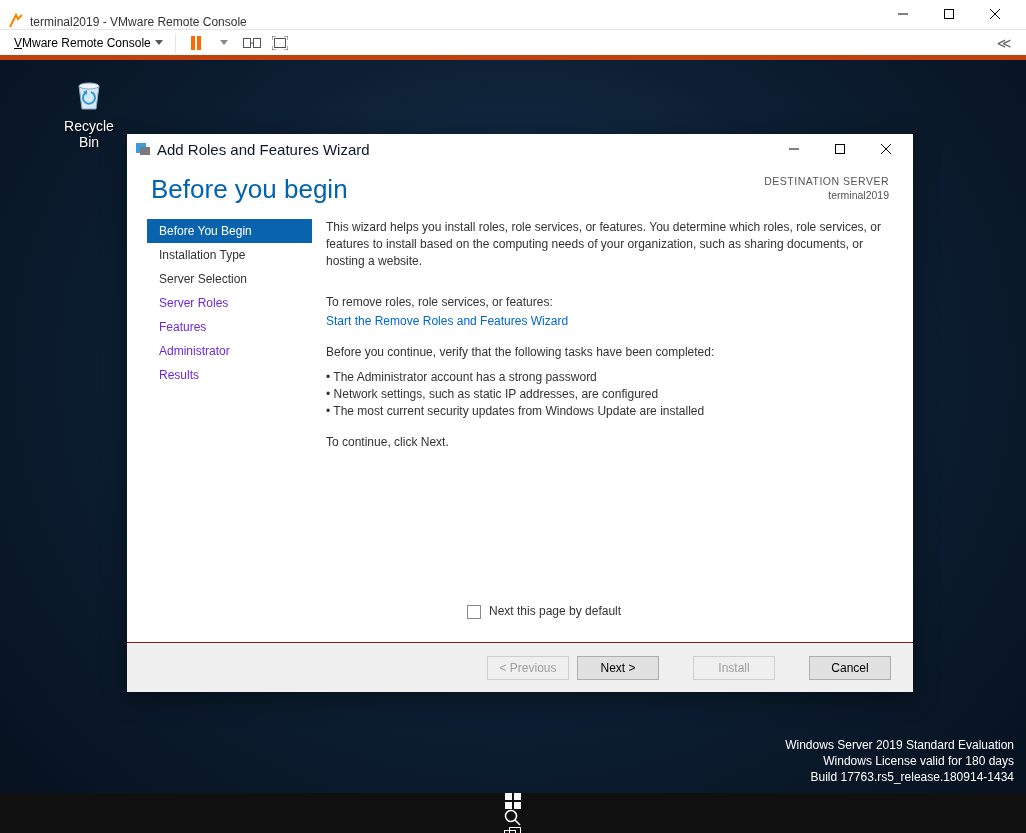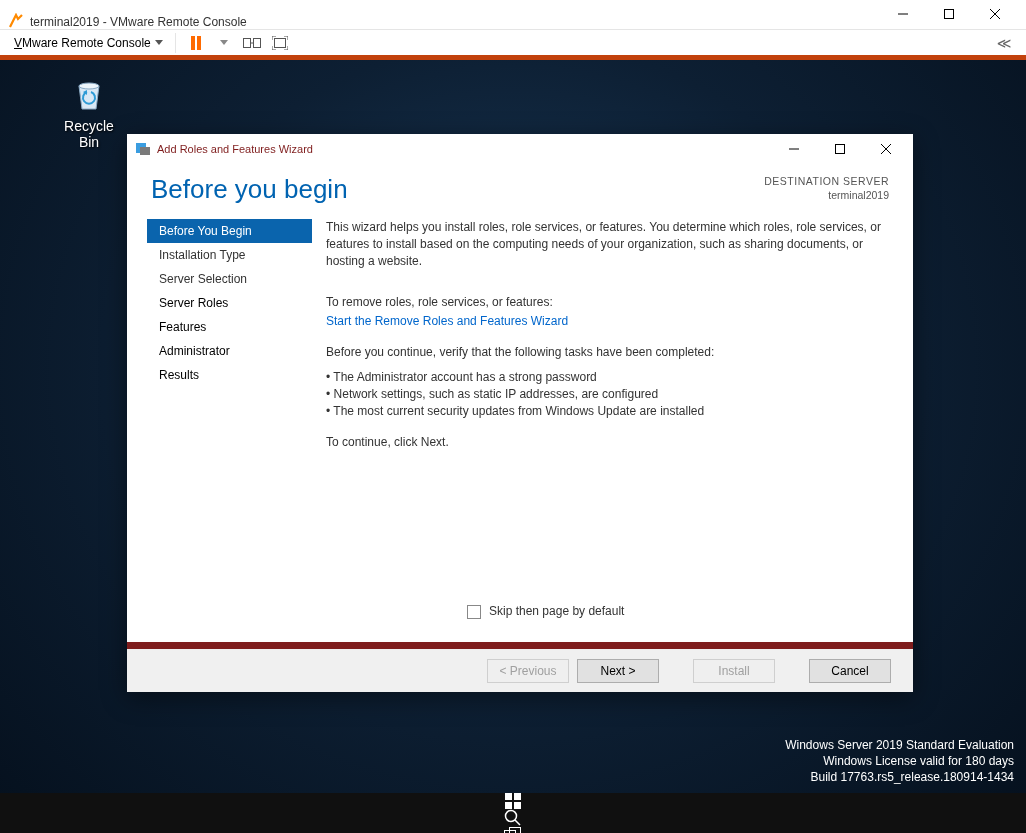--- a/index.html
+++ b/index.html
@@ -29,44 +29,44 @@
   .recycle { position: absolute; left: 12px; top: 14px; width: 70px; text-align: center; color: #fff; font-size: 14px; margin-left: 42px; }
   .recycle .bin-icon { width:40px; height:40px; margin:0 auto; display:flex; align-items:center; justify-content:center; }
   .recycle .label { margin-top: 4px; text-shadow: 1px 1px 2px #000; }
 
   .watermark { position:absolute; right:12px; bottom:48px; text-align:right; color:#fff; font-size:12px; line-height:16px; }
 
   
   .wizard { position:absolute; left:127px; top:74px; width:786px; height:558px; background:#fff; box-shadow: 0 6px 24px rgba(0,0,0,.45); display:flex; flex-direction:column; }
   .wiz-titlebar { height:30px; display:flex; align-items:center; padding:0 4px 0 8px; background:#fff; }
   .wiz-titlebar .wiz-icon { width:16px; height:16px; margin-right:6px; }
-  .wiz-titlebar .wiz-title { font-size:11px; color:#7f1d1d; flex:1; }
+  .wiz-titlebar .wiz-title { font-size:15px; color:#0f172a; flex:1; }
   .wiz-winctrls { display:flex; }
   .wiz-winctrls .ctrl { width:46px; height:30px; display:flex; align-items:center; justify-content:center; }
 
   .wiz-header { display:flex; align-items:flex-start; padding: 10px 24px 8px 24px; }
   .wiz-header h1 { font-size:26px; font-weight:300; color:#0063B1; flex:1; }
   .wiz-header .dest { text-align:right; font-size:10.5px; color:#555; line-height:14px; }
   .wiz-header .dest .hdr { letter-spacing:.5px; }
 
   .wiz-body { flex:1; display:flex; padding: 6px 0 0 0; }
   .wiz-nav { width:185px; padding-left:20px; }
   .wiz-nav .nav-item { height:24px; display:flex; align-items:center; padding:0 12px; font-size:12px; color:#333; cursor:default; }
   .wiz-nav .nav-item.selected { background:#0a64ad; color:#fff; margin-left:0; }
-  .wiz-nav .nav-item.disabled { color:#000000; }
+  .wiz-nav .nav-item.disabled { color:#6d28d9; }
 
   .wiz-content { flex:1; padding: 0 26px 0 14px; font-size:12px; color:#333; line-height:17px; }
   .wiz-content p { margin-bottom: 14px; }
   .wiz-content .link { color:#0066cc;margin-top:20px; }
   .wiz-content ul { list-style:none; margin:-6px 0 14px 0; }
   .wiz-content ul li::before { content:"• "; }
   .wiz-content .skip-row { position:absolute; bottom:72px; left:340px; display:flex; align-items:center; gap:8px; }
   .wiz-content .skip-row .cb { width:14px; height:14px; border:1px solid #888; background:#fff; }
 
-  .wiz-footer { height:50px; border-top:7px solid #7f1d1d; display:flex; align-items:center; justify-content:flex-end; padding:0 22px; gap:8px; background:#f0f0f0; }
+  .wiz-footer { height:50px; border-top:1px solid #7f1d1d; display:flex; align-items:center; justify-content:flex-end; padding:0 22px; gap:8px; background:#f0f0f0; }
   .wiz-footer button { width:82px; height:24px; font-size:12px; background:#e1e1e1; border:1px solid #adadad; }
   .wiz-footer button.disabled { color:#a0a0a0; border-color:#cfcfcf; background:#efefef; }
   .wiz-footer .gap { width:18px; }
 
   
   .taskbar { position:absolute; left:0; right:0; bottom:0; height:40px; background:#101010; display:flex; align-items:center; color:#fff;flex-direction:column; }
   .taskbar .tbitem { width:48px; height:40px; display:flex; align-items:center; justify-content:center; }
   .taskbar .tbitem.active { background:#2d5a88; }
   .taskbar .tray { margin-left:auto; display:flex; align-items:center; height:100%; font-size:11px; }
   .taskbar .tray .ic { width:22px; display:flex; align-items:center; justify-content:center; height:100%; }
@@ -214,21 +214,21 @@
         <p>Before you continue, verify that the following tasks have been completed:</p>
         <ul>
           <li>The Administrator account has a strong password</li>
           <li>Network settings, such as static IP addresses, are configured</li>
           <li>The most current security updates from Windows Update are installed</li>
         </ul>
         <p>To continue, click Next.</p>
 
         <div class="skip-row">
           <div class="cb"></div>
-          <span>Skip then page by default</span>
+          <span>Next this page by default</span>
         </div>
       </div>
     </div>
 
     <div class="wiz-footer">
       <button class="disabled">&lt; Previous</button>
       <button>Next &gt;</button>
       <div class="gap"></div>
       <button class="disabled">Install</button>
       <div class="gap"></div>

